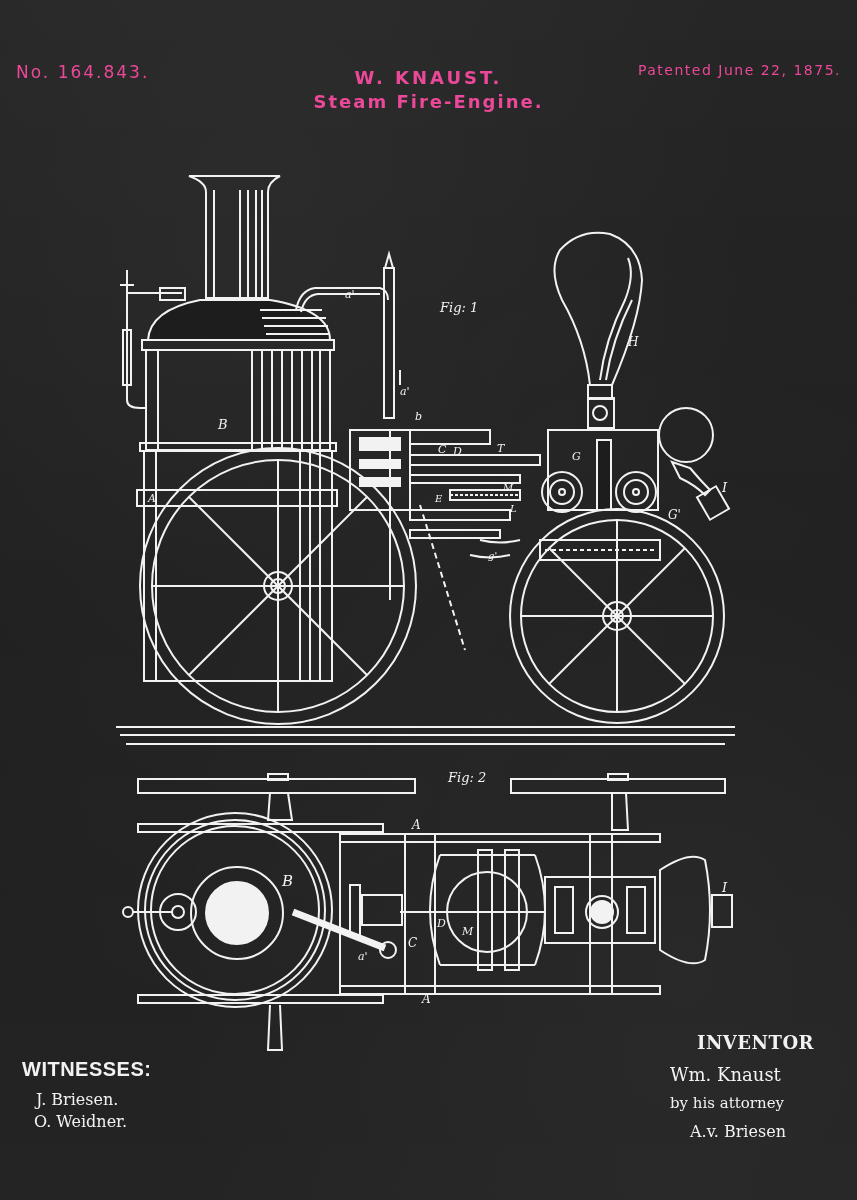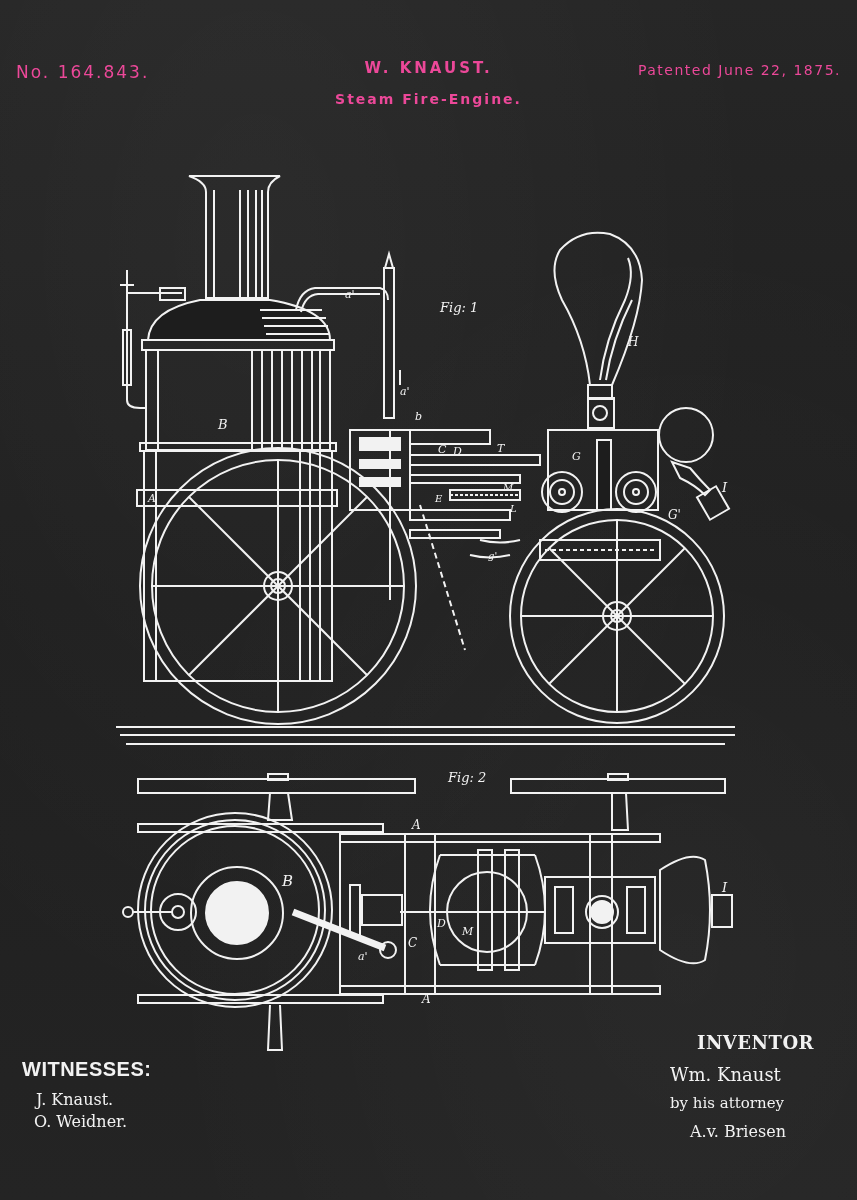--- a/index.html
+++ b/index.html
@@ -12,22 +12,22 @@
   }
   .board {
     position: absolute; inset: 0;
     background:
       radial-gradient(ellipse at 30% 20%, rgba(255,255,255,0.035), transparent 60%),
       radial-gradient(ellipse at 80% 80%, rgba(255,255,255,0.03), transparent 55%),
       linear-gradient(180deg, #262626 0%, #1f1f1f 50%, #242424 100%);
   }
   .hdr { position: absolute; font-weight: bold; letter-spacing: 2px; color: #ec4899; }
   .patent-no { left: 16px; top: 62px; font-size: 17px; font-weight: normal; letter-spacing: 2px; }
-  .inventor-name { left: 0; width: 857px; text-align: center; top: 59px; font-size: 15px; letter-spacing: 3px; }
-  .title { left: 0; width: 857px; text-align: center; top: 91px; font-size: 14px; letter-spacing: 2px; }
+  .inventor-name { left: 0; width: 857px; text-align: center; top: 67px; font-size: 18px; letter-spacing: 3px; }
+  .title { left: 0; width: 857px; text-align: center; top: 91px; font-size: 18px; letter-spacing: 2px; }
   .date { right: 16px; top: 62px; font-size: 14px; font-weight: normal; letter-spacing: 1.5px; }
   svg.art { position: absolute; left: 0; top: 0; }
   .fig { position: absolute; font-family: "DejaVu Serif", serif; font-style: italic; font-size: 13px; color: #f2f2f2; }
   .lbl { position: absolute; font-family: "DejaVu Serif", serif; font-style: italic; font-size: 13px; color: #f2f2f2; }
   .witnesses-title { position: absolute; left: 22px; top: 1058px; font-family: Liberation Sans, sans-serif; font-weight: bold; font-size: 20px; letter-spacing: 0.5px; }
   .sig { position: absolute; font-family: "DejaVu Serif", serif; color: #f2f2f2; }
   .inventor-title { position: absolute; left: 697px; top: 1032px; font-family: "DejaVu Serif", serif; font-weight: bold; font-size: 18px; letter-spacing: 0.5px; }
 </style>
 </head>
 <body>
@@ -253,19 +253,19 @@
 <div class="lbl" style="left:282px;top:872px;font-size:15px;">B</div>
 <div class="lbl" style="left:412px;top:818px;font-size:12px;">A</div>
 <div class="lbl" style="left:422px;top:992px;font-size:12px;">A</div>
 <div class="lbl" style="left:408px;top:936px;font-size:12px;">C</div>
 <div class="lbl" style="left:437px;top:917px;font-size:11px;">D</div>
 <div class="lbl" style="left:358px;top:950px;font-size:11px;">a'</div>
 <div class="lbl" style="left:462px;top:925px;font-size:11px;">M</div>
 <div class="lbl" style="left:722px;top:880px;font-size:13px;">I</div>
 
 <div class="witnesses-title">WITNESSES:</div>
-<div class="sig" style="left:36px;top:1090px;font-size:16px;">J. Knaust.</div>
+<div class="sig" style="left:36px;top:1090px;font-size:16px;">J. Briesen.</div>
 <div class="sig" style="left:34px;top:1112px;font-size:16px;">O. Weidner.</div>
 
 <div class="inventor-title">INVENTOR</div>
 <div class="sig" style="left:670px;top:1064px;font-size:18px;">Wm. Knaust</div>
 <div class="sig" style="left:670px;top:1094px;font-size:15px;">by his attorney</div>
 <div class="sig" style="left:690px;top:1122px;font-size:16px;">A.v. Briesen</div>
 
 </body></html>

